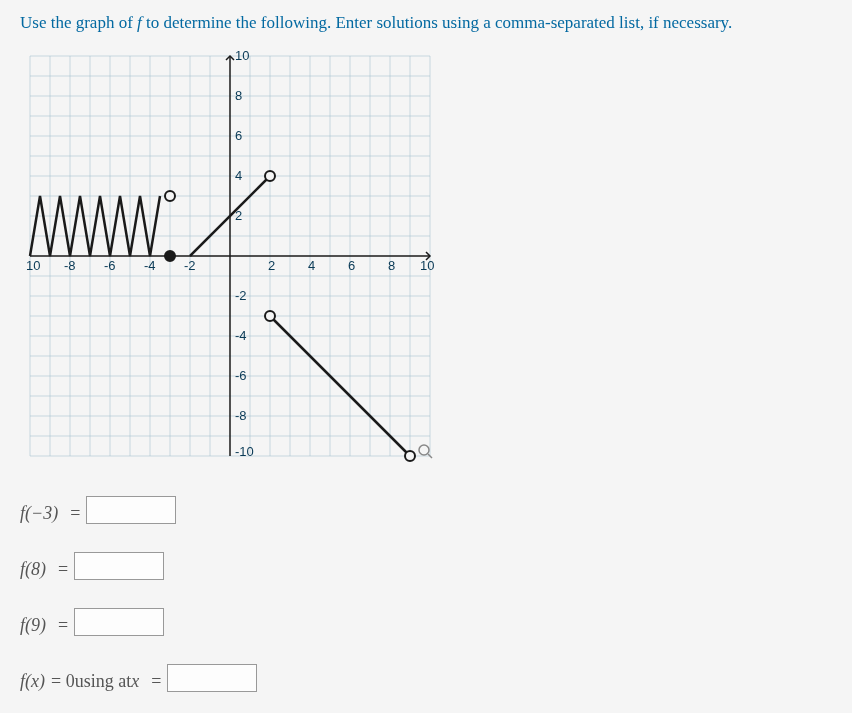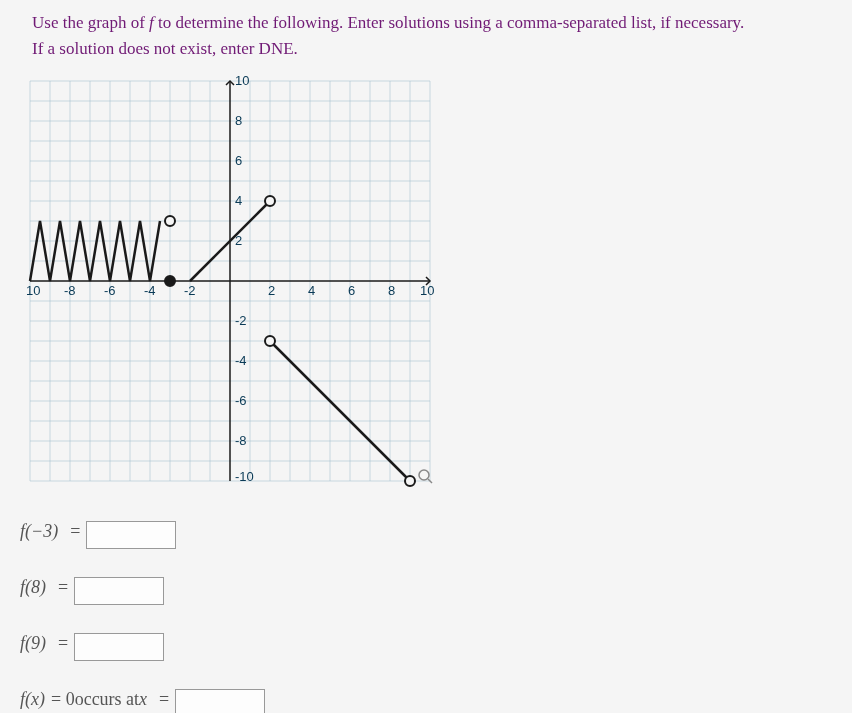--- a/index.html
+++ b/index.html
@@ -11,22 +11,21 @@
       font-family: Georgia, 'Times New Roman', serif;
       background: #f5f5f5;
       padding: 10px 20px;
       color: #333;
       width: 852px;
     }
     .instructions {
       font-size: 17px;
       line-height: 1.5;
       margin-bottom: 10px;
-      color: #701a75;
-      margin-left: 12px;
+      color: #0369a1;
     }
     .instructions .italic {
       font-style: italic;
       font-family: 'Times New Roman', serif;
     }
     .graph-container {
       position: relative;
       width: 420px;
       height: 420px;
       margin-bottom: 30px;
@@ -61,21 +60,21 @@
     .point-closed {
       fill: #1a1a1a;
       stroke: #1a1a1a;
       stroke-width: 2;
     }
     .zoom-icon {
       cursor: pointer;
     }
     .answer-row {
       display: flex;
-      align-items: flex-start;
+      align-items: flex-end;
       margin-bottom: 28px;
       font-size: 18px;
     }
     .math-expr {
       font-style: italic;
       font-family: 'Times New Roman', serif;
       color: #555;
       margin-right: 6px;
     }
     .equals {
@@ -93,21 +92,20 @@
     .answer-input-small {
       width: 90px;
     }
   </style>
 </head>
 <body>
 
 <div class="instructions">
   <span>Use the graph of </span><span class="italic">f</span><span> to determine the following. Enter solutions using a comma-separated list, if necessary.</span>
   <br>
-  <span>If a solution does not exist, enter DNE.</span>
 </div>
 
 <div class="graph-container">
   <svg class="graph-svg" viewBox="0 0 420 420">
 
     <g>
 
       <line class="grid-line" x1="10" y1="10" x2="10" y2="410"></line>
       <line class="grid-line" x1="30" y1="10" x2="30" y2="410"></line>
       <line class="grid-line" x1="50" y1="10" x2="50" y2="410"></line>
@@ -221,17 +219,17 @@
 
 <div class="answer-row">
   <span class="math-expr">f(9)</span>
   <span class="equals">=</span>
   <input type="text" class="answer-input" value="" style="">
 </div>
 
 <div class="answer-row">
   <span class="math-expr">f(x)</span>
   <span style="color:#555"> = 0</span>
-  <span style="color:#555"> occurs at </span>
+  <span style="color:#555"> using at </span>
   <span class="math-expr">x</span>
   <span class="equals">=</span>
   <input type="text" class="answer-input answer-input-small" value="" style="">
 </div>
 
 </body></html>

